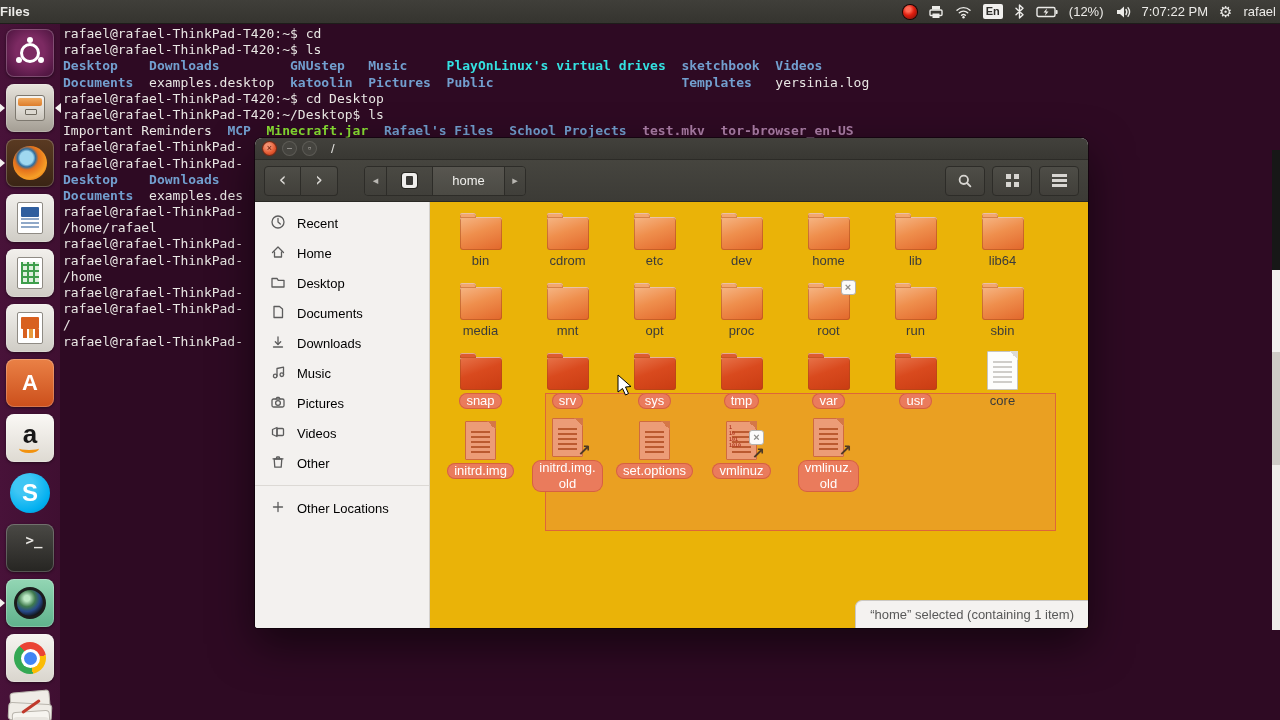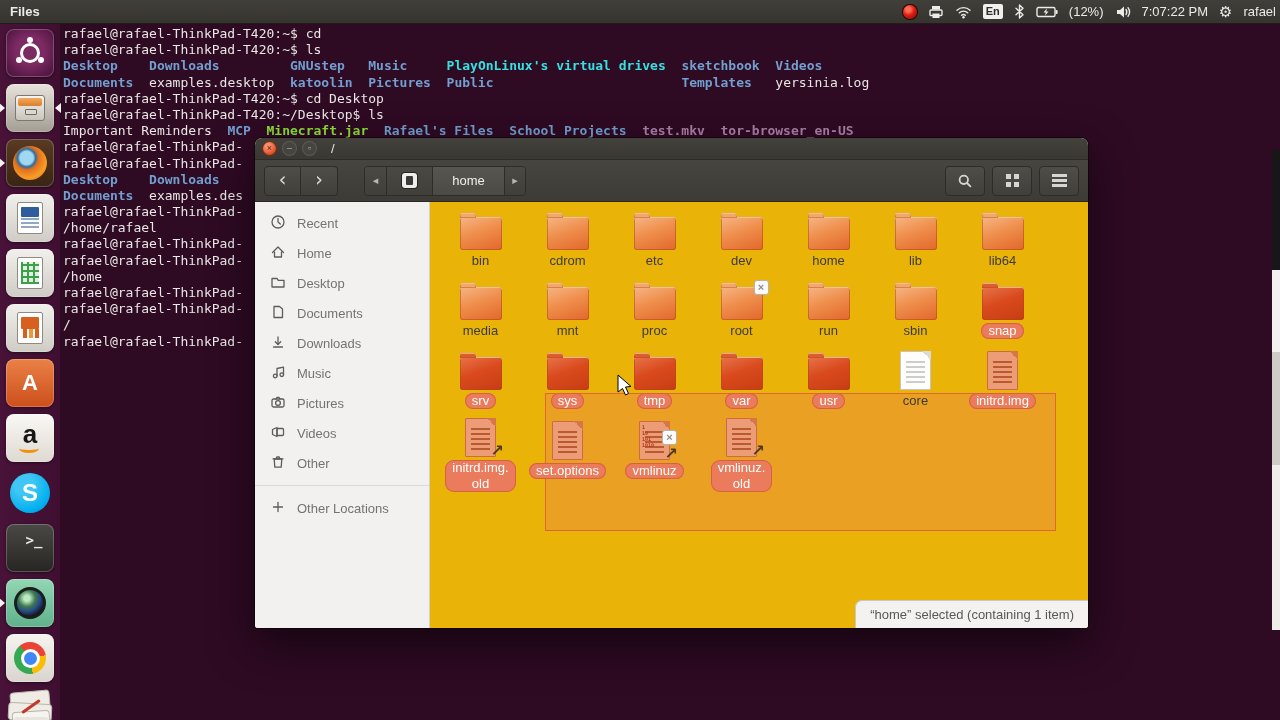--- a/index.html
+++ b/index.html
@@ -4,21 +4,21 @@
 <style>
   html,body{margin:0;padding:0;background:#000;}
   *{box-sizing:border-box;}
   .screen{position:relative;width:1280px;height:720px;overflow:hidden;
           background:#2e0a23;font-family:"Liberation Sans",sans-serif;}
 
   
   .topbar{position:absolute;left:0;top:0;width:1280px;height:24px;z-index:40;
           background:linear-gradient(#403f3a,#35342f);display:flex;align-items:center;
           color:#ecebe8;font-size:13px;border-bottom:1px solid #1e1d1a;}
-  .appname{font-weight:bold;margin-left:10px;}
+  .appname{font-weight:bold;}
   .tb-right{margin-left:auto;display:flex;align-items:center;gap:11px;padding-right:4px;}
   .tb-ic{display:inline-flex;align-items:center;justify-content:center;height:18px;}
   .rec-dot{width:14px;height:14px;border-radius:50%;
            background:radial-gradient(circle at 38% 32%,#ff6a55 0 18%,#e01f10 45%,#6d0a05 100%);
            box-shadow:0 0 0 1px #1d0402;}
   .kb-badge{background:#f1f0ee;color:#2e2d2a;font-size:11px;font-weight:bold;border-radius:2px;
             padding:1px 3px;line-height:13px;}
   .gear{font-family:"DejaVu Sans",sans-serif;font-size:15px;line-height:16px;}
   svg.tbsvg{stroke:#ecebe8;fill:none;stroke-width:1.4;stroke-linecap:round;stroke-linejoin:round;}
   svg.tbsvg .fil{fill:#ecebe8;stroke:none;}
@@ -123,21 +123,21 @@
   .disk-ic::after{content:"";position:absolute;left:4px;top:3px;width:7px;height:9px;background:#3a3936;border-radius:1px;}
   .tb-end{margin-left:auto;display:flex;gap:7px;}
   .toolbtn{width:40px;height:30px;border-radius:4px;display:flex;align-items:center;justify-content:center;
            background:linear-gradient(#4e4d47,#413f3a);border:1px solid #2d2c28;}
   .grid-ic{width:5px;height:5px;background:#d7d5d1;box-shadow:8px 0 0 #d7d5d1,0 8px 0 #d7d5d1,8px 8px 0 #d7d5d1;
            margin:-8px 0 0 -8px;}
   .menu-ic{width:15px;height:2.5px;background:#d7d5d1;box-shadow:0 5px 0 #d7d5d1,0 10px 0 #d7d5d1;margin-top:-10px;}
 
   .wbody{display:flex;height:426px;}
   .sidebar{width:175px;background:#f3f1ef;border-right:1px solid #d4d1cd;padding-top:6px;}
-  .side-item{height:30px;display:flex;align-items:center;gap:11px;padding-left:15px;color:#737373;font-size:13px;}
+  .side-item{height:30px;display:flex;align-items:center;gap:11px;padding-left:15px;color:#000000;font-size:13px;}
   .side-item svg{stroke:#5c5c5c;fill:none;stroke-width:1.3;stroke-linecap:round;stroke-linejoin:round;}
   .side-sep{border-top:1px solid #dcd9d5;margin:7px 0;}
 
   .content{flex:1;position:relative;background:#eab308;overflow:hidden;}
   .rubber{position:absolute;left:115px;top:191px;width:511px;height:138px;
           background:rgba(235,120,88,.33);border:1px solid rgba(219,92,62,.85);z-index:1;}
   .fgrid{position:absolute;left:7px;top:6px;display:grid;grid-template-columns:repeat(7,87px);
          grid-auto-rows:70px;z-index:2;}
   .gitem{display:flex;flex-direction:column;align-items:center;}
   .icon-wrap{height:42px;display:flex;align-items:flex-end;justify-content:center;position:relative;}
@@ -445,20 +445,26 @@
             <div class="gitem">
               <div class="icon-wrap">
                 <div class="folder"></div>
               </div>
               <div class="file-label">mnt</div>
             </div>
             <div class="gitem">
               <div class="icon-wrap">
                 <div class="folder"></div>
               </div>
+              <div class="file-label">opt</div>
+            </div>
+            <div class="gitem">
+              <div class="icon-wrap">
+                <div class="folder"></div>
+              </div>
               <div class="file-label">proc</div>
             </div>
             <div class="gitem">
               <div class="icon-wrap">
                 <div class="folder"></div>
                 <div class="emx">×</div>
               </div>
               <div class="file-label">root</div>
             </div>
             <div class="gitem">

